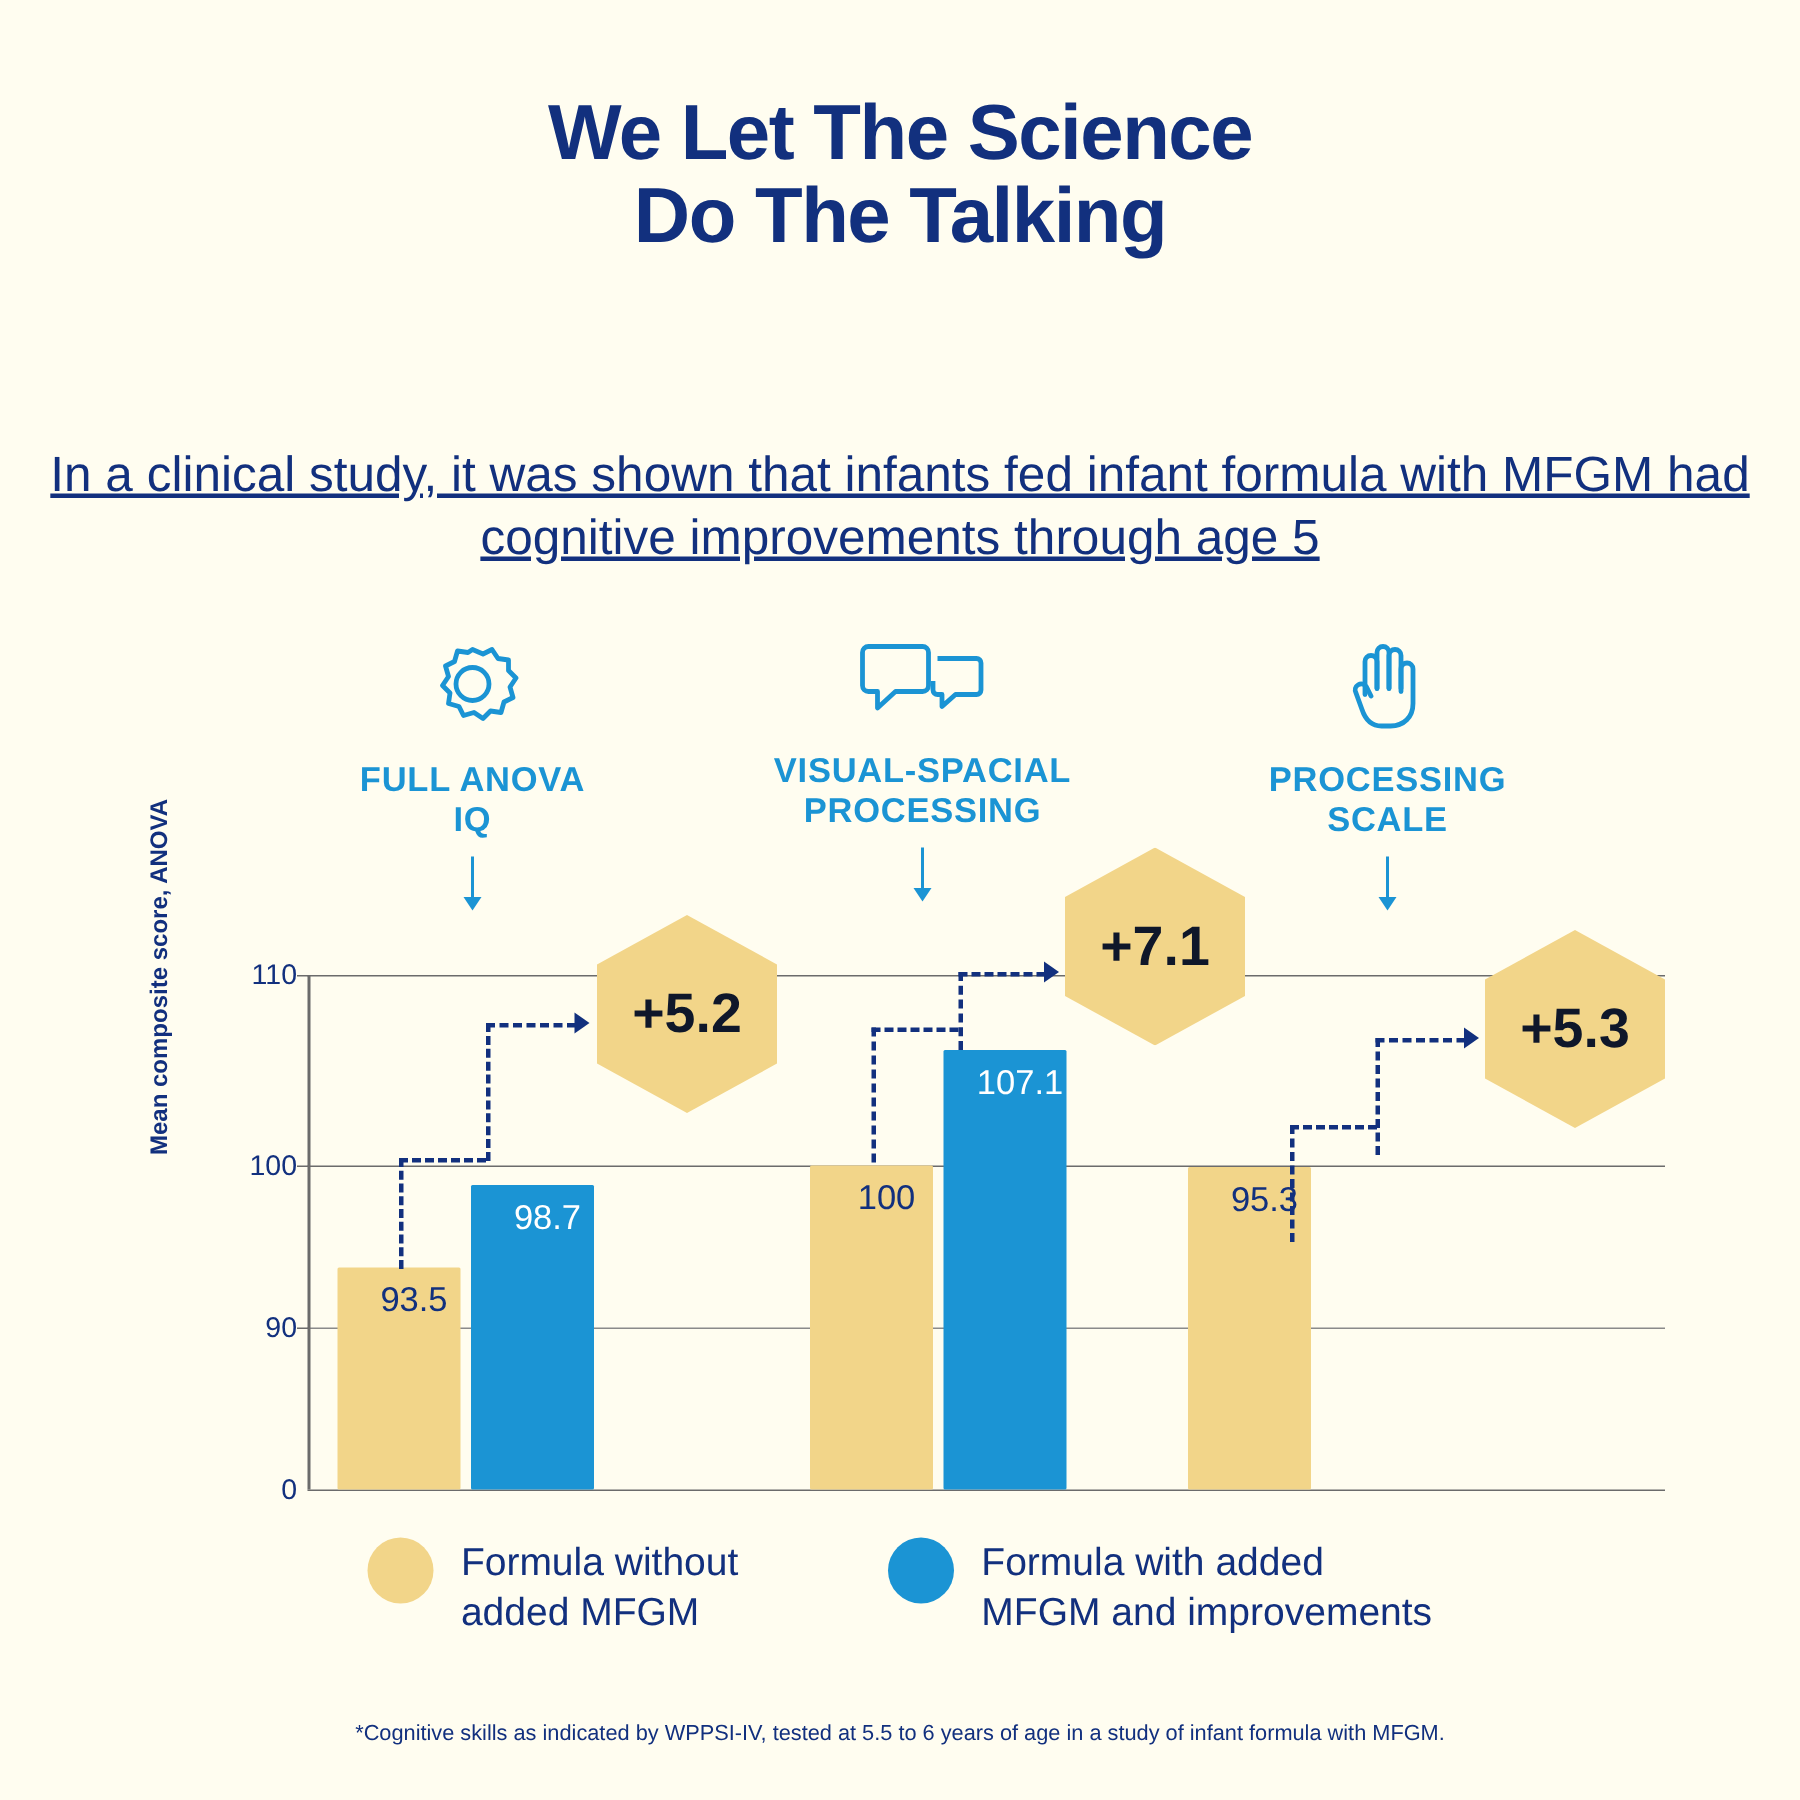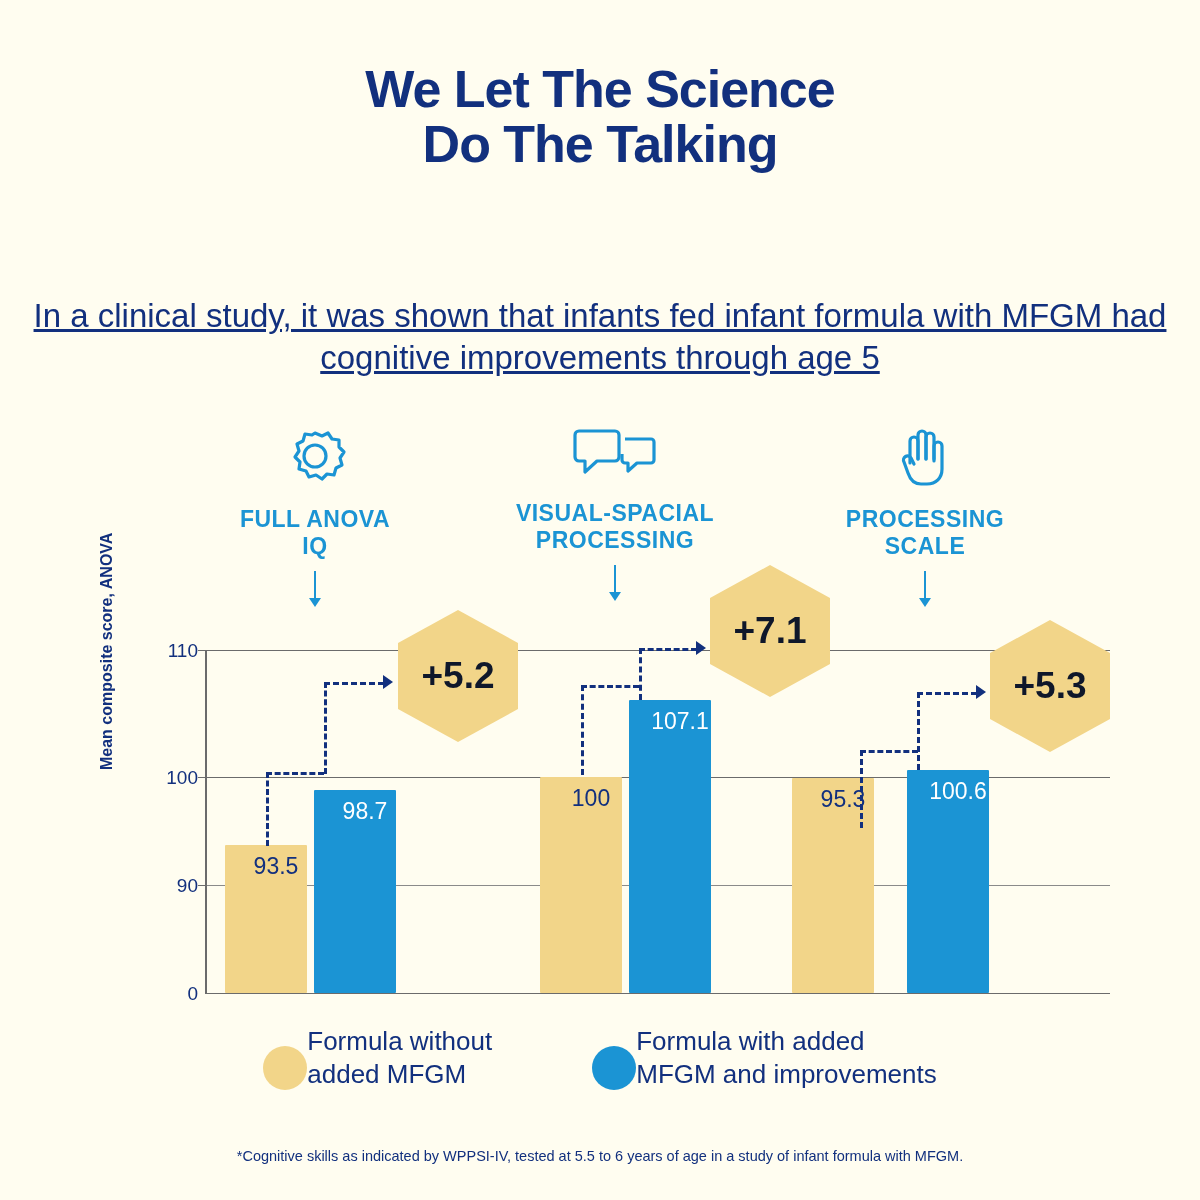--- a/index.html
+++ b/index.html
@@ -155,21 +155,21 @@
     border-left: 10px solid #12307e;
   }
 
   
   #legend {
     position: absolute;
     left: 0; top: 1025px; width: 1200px;
     display: flex; justify-content: center; gap: 100px;
   }
   .leg {
-    display: flex; align-items: flex-end; 
+    display: flex; align-items: flex-start; gap: 18px;
     color: #12307e; font-size: 26px; line-height: 1.25;
   }
   .swatch { width: 44px; height: 44px; border-radius: 50%; flex: 0 0 auto; }
   .swatch.beige { background: #f2d589; }
   .swatch.blue  { background: #1b94d4; }
 
   #footnote {
     position: absolute;
     left: 0; top: 1148px; width: 1200px;
     text-align: center;
@@ -261,23 +261,20 @@
     <div class="bar beige" style="left:440px; height:216px;">
       <span class="val">100</span>
     </div>
     <div class="bar blue" style="left:529px; height:293px;">
       <span class="val">107.1</span>
     </div>
 
     <div class="bar beige" style="left:692px; height:215px;">
       <span class="val">95.3</span>
     </div>
-    <div class="bar blue" style="left:807px; height:223px;">
-      <span class="val">100.6</span>
-    </div>
 
     <div class="dash v" style="left:166px; top:152px; height:74px;"></div>
     <div class="dash h" style="left:166px; top:152px; width:58px;"></div>
     <div class="dash v" style="left:224px; top:62px; height:92px;"></div>
     <div class="dash h" style="left:224px; top:62px; width:60px;"></div>
     <div class="dashhead" style="left:283px; top:55px;"></div>
 
     <div class="dash v" style="left:481px; top:65px; height:90px;"></div>
     <div class="dash h" style="left:481px; top:65px; width:58px;"></div>
     <div class="dash v" style="left:539px; top:28px; height:52px;"></div>

